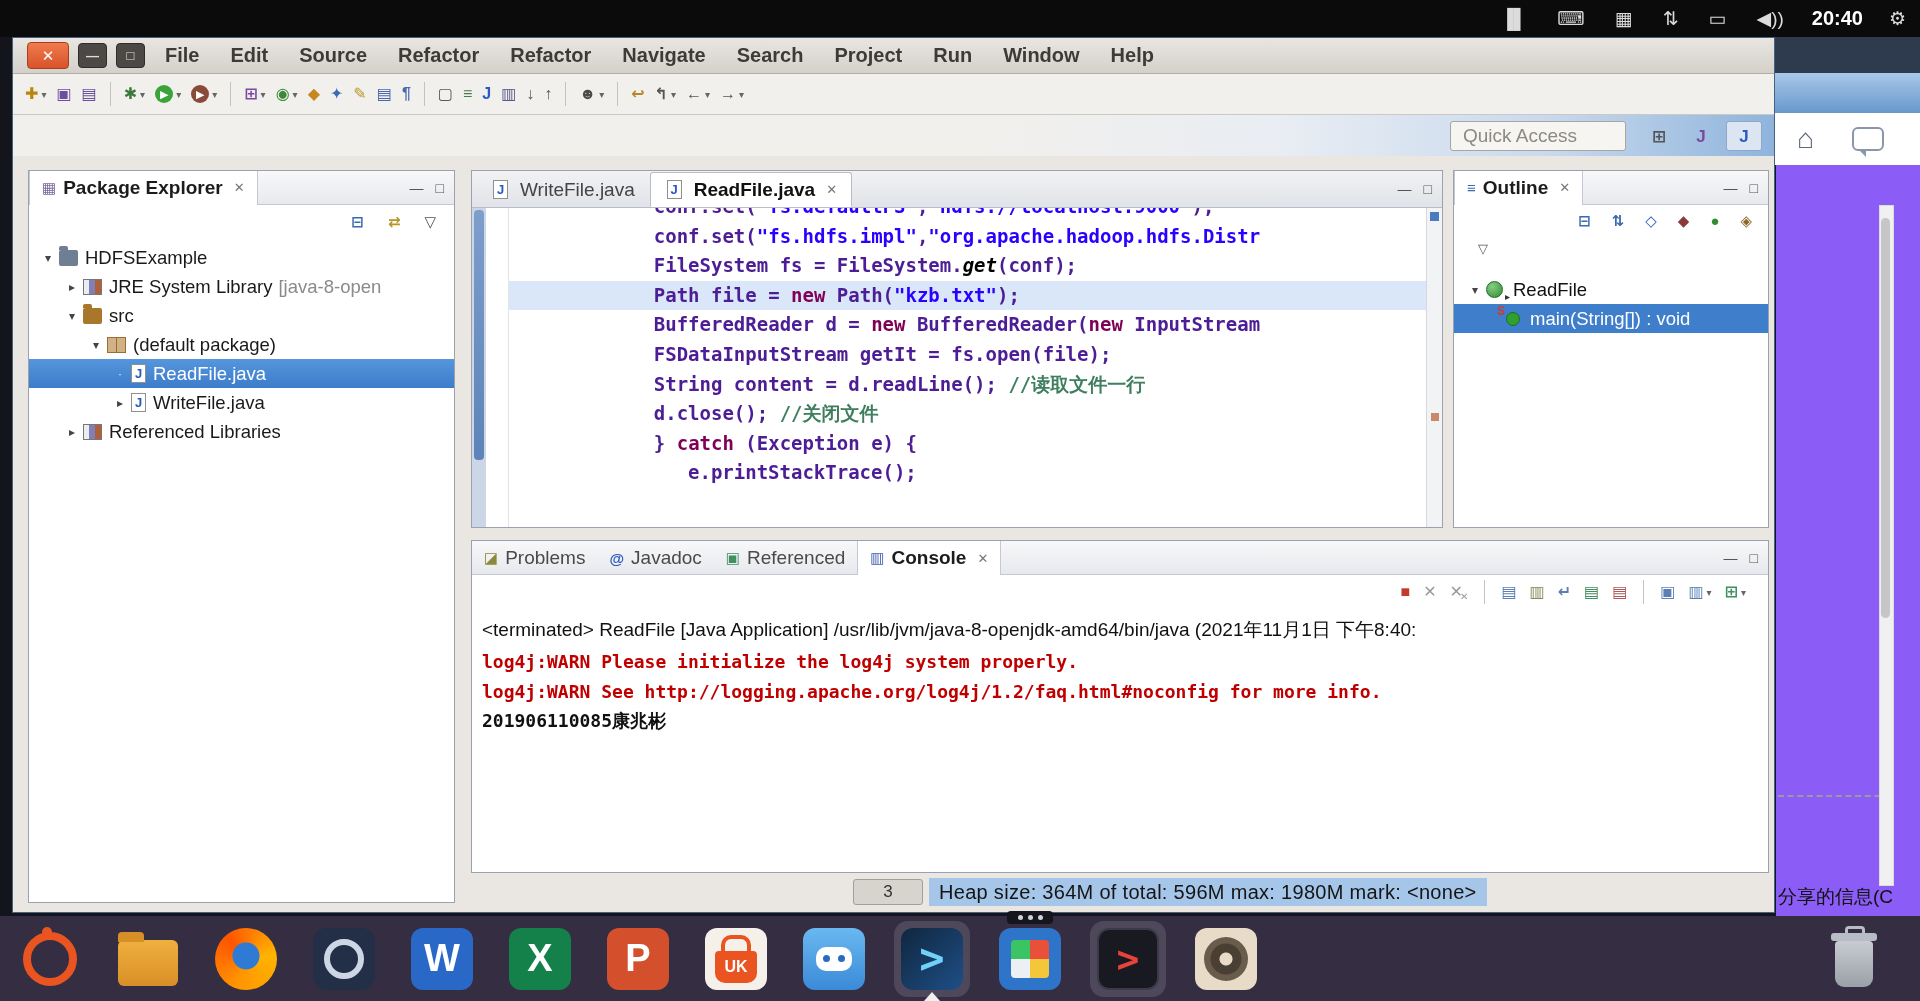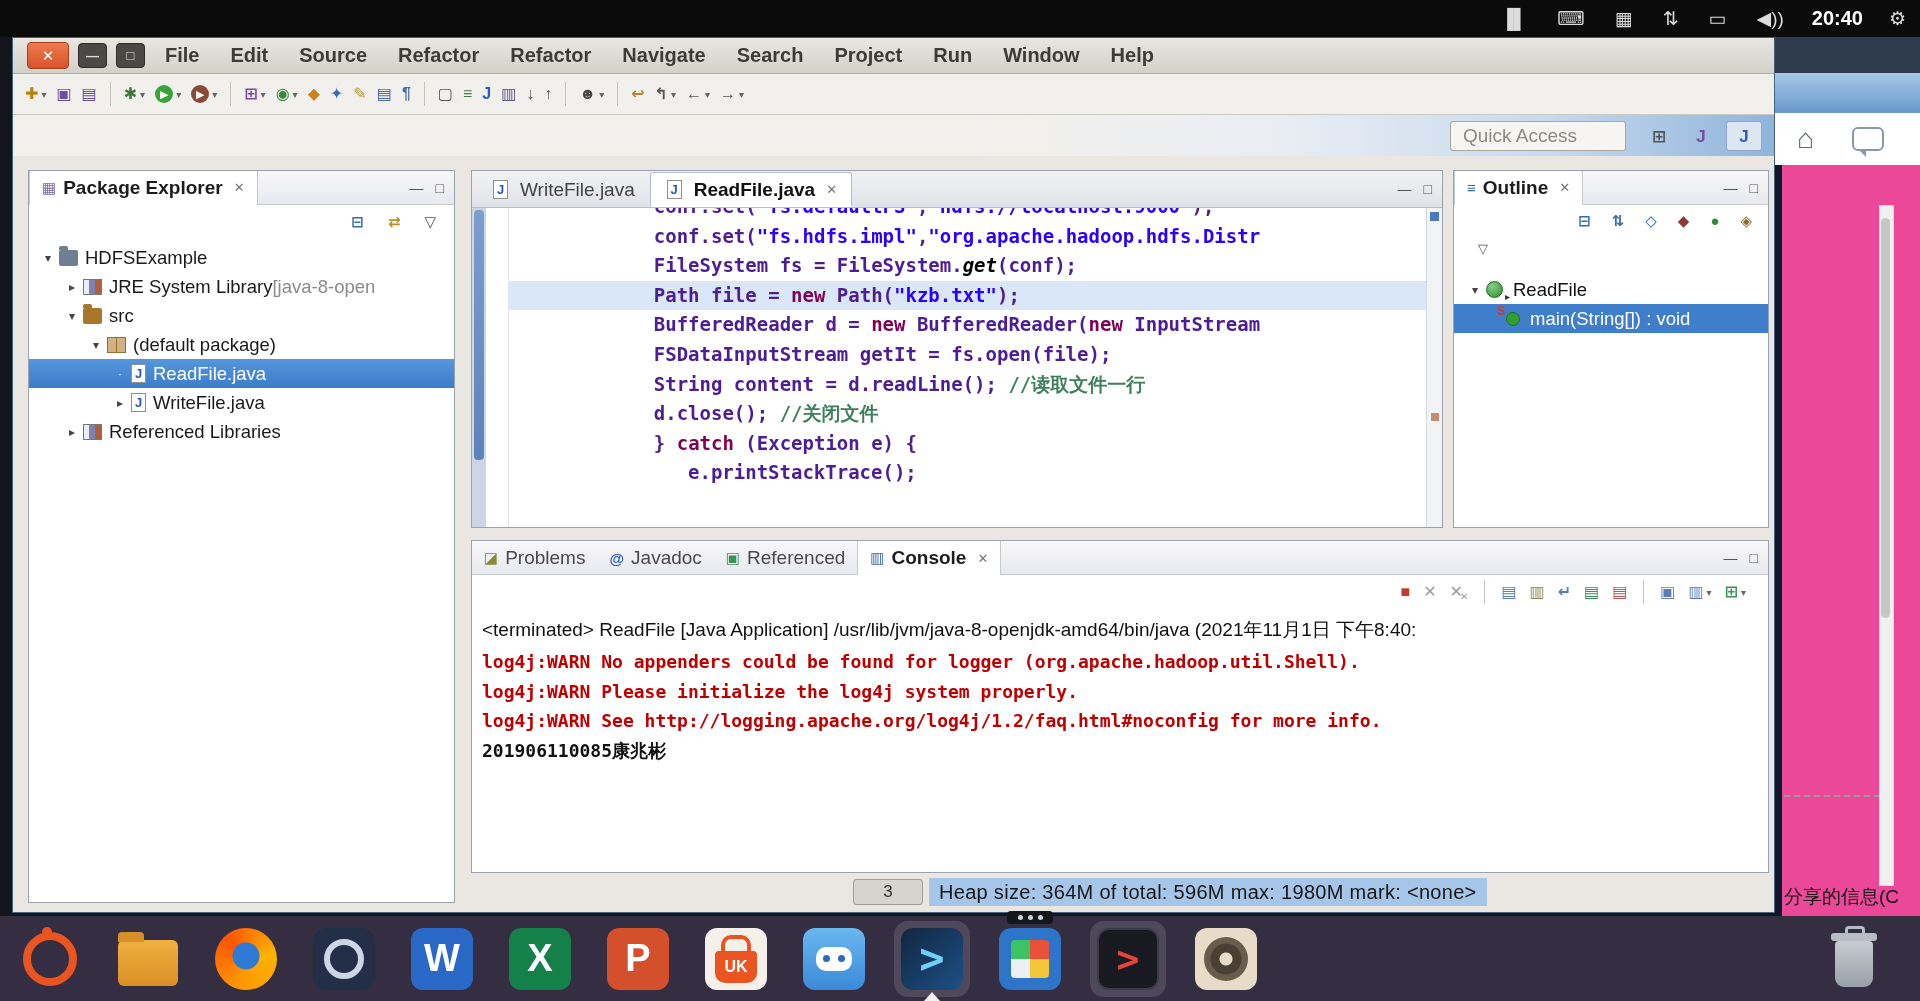--- a/index.html
+++ b/index.html
@@ -51,21 +51,21 @@
   .tclose{font-size:13px;color:#777;margin-left:4px}
   .minmax{margin-left:auto;display:flex;gap:12px;padding-right:10px;color:#555;font-size:14px}
   .cti{font-size:15px;font-weight:bold}
   
   .ptool{height:32px;display:flex;align-items:center;justify-content:flex-end;gap:16px;padding-right:14px}
   .pti .tbg{font-size:15px}
   .tree{padding-top:6px}
   .trow{height:29px;display:flex;align-items:center;font-size:18.5px;color:#1a1a1a;white-space:nowrap}
   .texp{width:18px;font-size:12px;color:#444;text-align:center;flex:none}
   .tlabel{margin-left:2px}
-  .tmuted{color:#8a8a8a;margin-left:0}
+  .tmuted{color:#8a8a8a;margin-left:6px}
   .trow.sel{background:linear-gradient(#5596dd,#3d7cc9);color:#fff}
   .trow.sel .texp{color:#f0f0f0}
   .ti{width:19px;height:16px;position:relative;flex:none;margin:0 5px 0 2px}
   .ti-project{background:#6e7f93;border-radius:2px}
   .ti-project::before{content:"";position:absolute;top:-4px;left:0;width:9px;height:4px;background:#6e7f93;border-radius:2px 2px 0 0}
   .ti-src-folder{background:#a9772b;border-radius:2px}
   .ti-src-folder::before{content:"";position:absolute;top:-4px;left:0;width:9px;height:4px;background:#a9772b;border-radius:2px 2px 0 0}
   .ti-package{background:#d2b184;border:1px solid #96702f;box-sizing:border-box}
   .ti-package::after{content:"";position:absolute;left:8px;top:0;bottom:0;width:1px;background:#96702f}
   .ti-library{background:linear-gradient(90deg,#ececf4 0 5px,#8080b8 5px 11px,#b06038 11px 19px);border:1px solid #777;box-sizing:border-box}
@@ -123,21 +123,21 @@
     align-items:center;justify-content:center;font-size:17px;color:#333;box-sizing:border-box}
   .sheap{height:28px;background:#a5c6e8;display:flex;align-items:center;padding:0 10px;font-size:20px;color:#151515;white-space:nowrap;letter-spacing:.3px}
   
   #bgwin{position:absolute;left:1775px;top:37px;width:145px;height:879px;background:#fff;overflow:hidden}
   .bg-band1{position:absolute;left:0;top:0;right:0;height:36px;background:#2e3a4e}
   .bg-band2{position:absolute;left:0;top:36px;right:0;height:40px;background:linear-gradient(#a8c8e8,#6898cc)}
   .bg-toolbar{position:absolute;top:76px;left:0;right:0;height:52px;background:#fff;display:flex;align-items:center;gap:38px;padding-left:22px}
   .home-glyph{font-size:28px;color:#5a6a7a}
   .chat{width:28px;height:20px;border:2px solid #8a97a8;border-radius:6px;position:relative}
   .chat::after{content:"";position:absolute;left:5px;bottom:-8px;border-left:7px solid transparent;border-top:7px solid #8a97a8}
-  .bg-body{position:absolute;top:128px;left:0;right:0;bottom:0;background:#ec4899;border-left:7px solid #0f172a}
+  .bg-body{position:absolute;top:128px;left:0;right:0;bottom:0;background:#8b5cf6;border-left:1px solid #0f172a}
   .bg-scroll{position:absolute;right:26px;top:40px;bottom:30px;width:13px;background:#f0f0f0;border:1px solid #dcdcdc}
   .bg-thumb{position:absolute;top:12px;left:1px;width:9px;height:400px;background:#c6c6c6;border-radius:6px}
   .bg-dash{position:absolute;left:2px;right:30px;top:630px;border-top:2px dashed #9a9a9a}
   .bg-note{position:absolute;left:2px;bottom:6px;font-size:19px;color:#111;white-space:nowrap;overflow:hidden;width:100%}
   
   #dock{position:absolute;left:0;top:916px;width:1920px;height:85px;background:#352d42;display:flex;
     align-items:center;gap:22px;padding-left:12px;box-sizing:border-box}
   .dkw{width:76px;height:76px;flex:none;display:flex;align-items:center;justify-content:center;position:relative;border-radius:14px}
   .dkw.running{background:rgba(255,255,255,.13)}
   .tri{position:absolute;bottom:-4px;left:50%;transform:translateX(-50%);width:0;height:0;
@@ -554,21 +554,20 @@
             <span class="dd">▾</span>
           </span>
           <span class="tbi">
             <span class="tbg" style="color: rgb(63, 143, 95);">⊞</span>
             <span class="dd">▾</span>
           </span>
         </div>
       <div class="cbody">
         <div class="chead">&lt;terminated&gt; ReadFile [Java Application] /usr/lib/jvm/java-8-openjdk-amd64/bin/java (2021年11月1日 下午8:40:</div>
         <div id="clines">
-            <div class="conline cerr">log4j:WARN No appenders could be found for logger (org.apache.hadoop.util.Shell).</div>
             <div class="conline cerr">log4j:WARN Please initialize the log4j system properly.</div>
             <div class="conline cerr">log4j:WARN See http://logging.apache.org/log4j/1.2/faq.html#noconfig for more info.</div>
             <div class="conline cout">201906110085康兆彬</div>
           </div>
       </div>
     </section>
 
     <div class="statusline">
       <div class="sbadge">3</div>
       <div class="sheap">Heap size: 364M of total: 596M max: 1980M mark: &lt;none&gt;</div>

